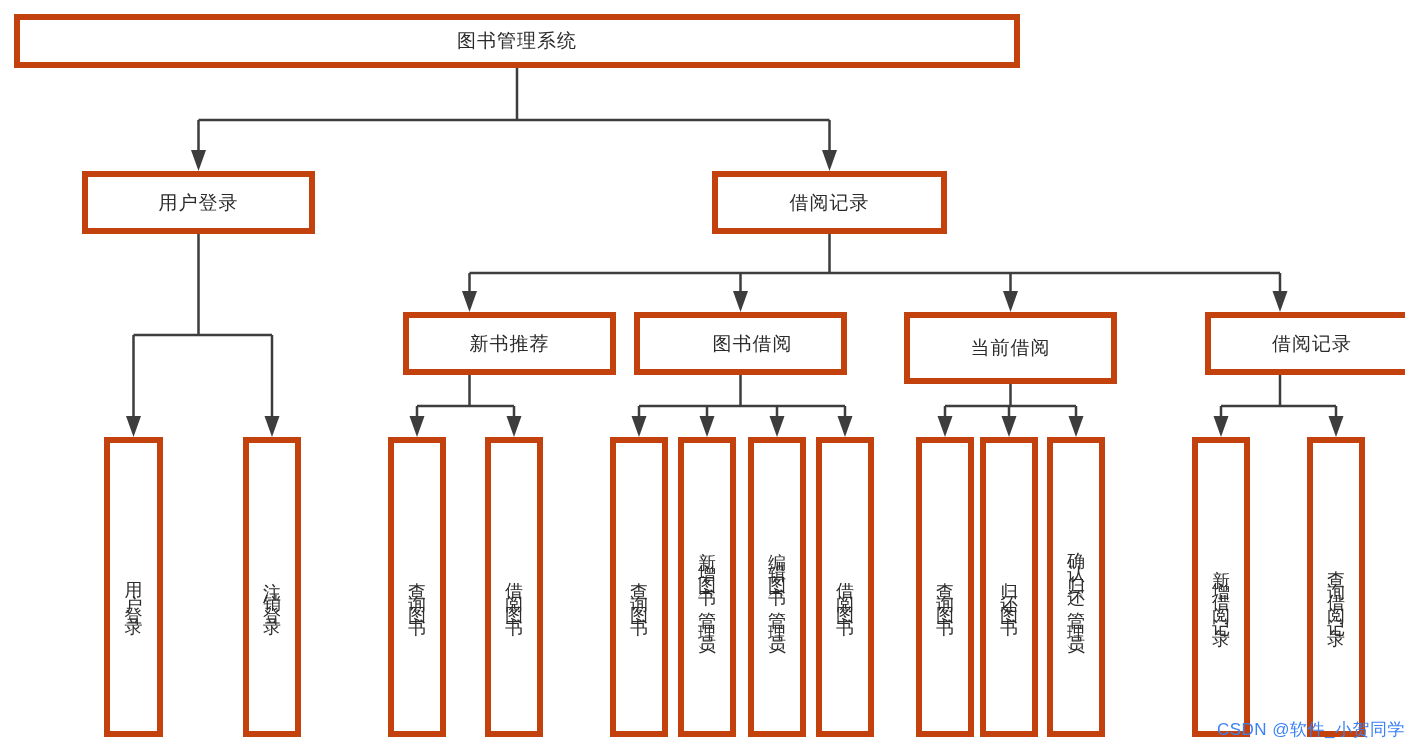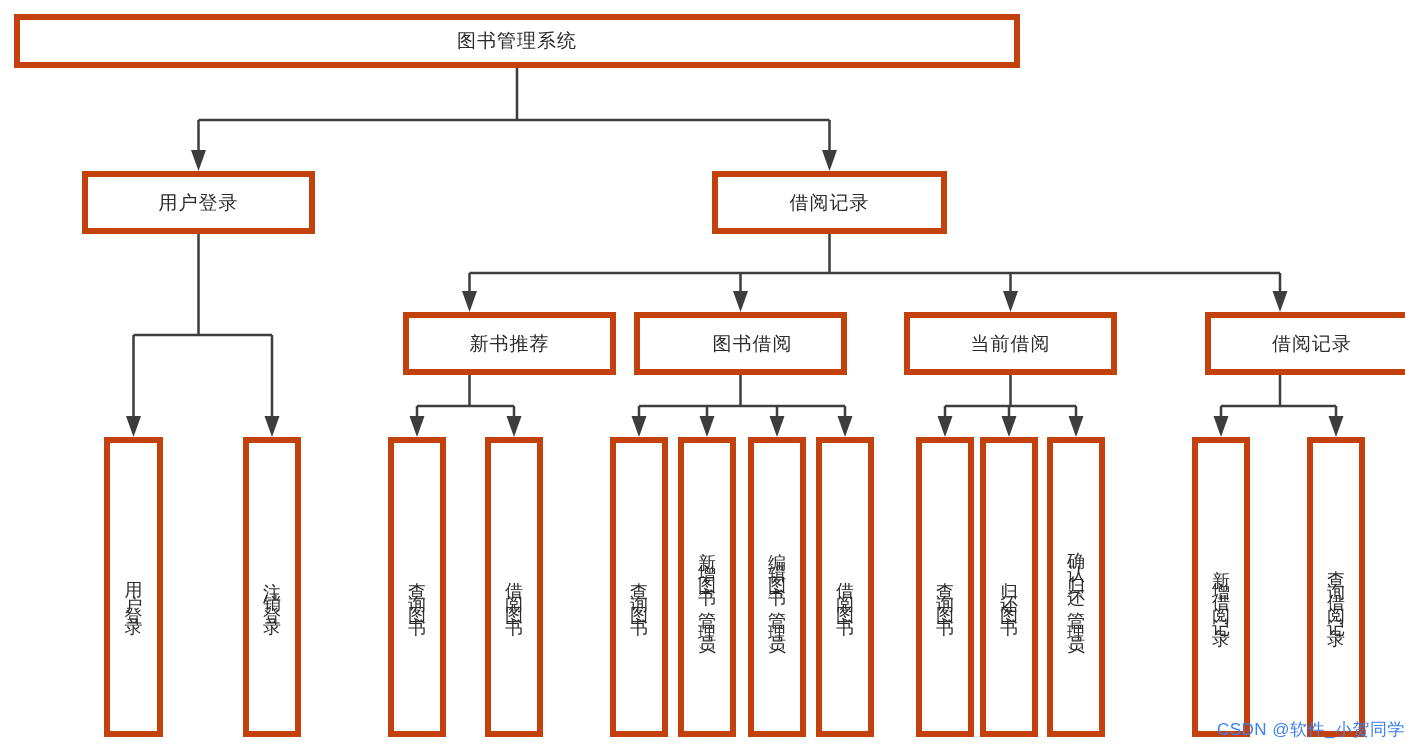--- a/index.html
+++ b/index.html
@@ -116,21 +116,21 @@
   <div class="box h" style="left:712px; top:171px; width:235px; height:63px;">
     <span>借阅记录</span>
   </div>
 
   <div class="box h" style="left:363px; top:312px; width:213px; height:63px;margin-left:40px;">
     <span>新书推荐</span>
   </div>
   <div class="box h" style="left:634px; top:312px; width:213px; height:63px;padding-left:24px;">
     <span>图书借阅</span>
   </div>
-  <div class="box h" style="left:904px; top:312px; width:213px; height:63px;">
+  <div class="box h" style="left:904px; top:312px; width:213px; height:72px;">
     <span>当前借阅</span>
   </div>
   <div class="box h" style="left:1173px; top:312px; width:214px; height:63px;margin-left:32px;">
     <span>借阅记录</span>
   </div>
 
   <div class="box v" style="left:104px; top:437px; width:59px; height:300px;">
     <span>用户登录</span>
   </div>
   <div class="box v" style="left:243px; top:437px; width:58px; height:300px;">

